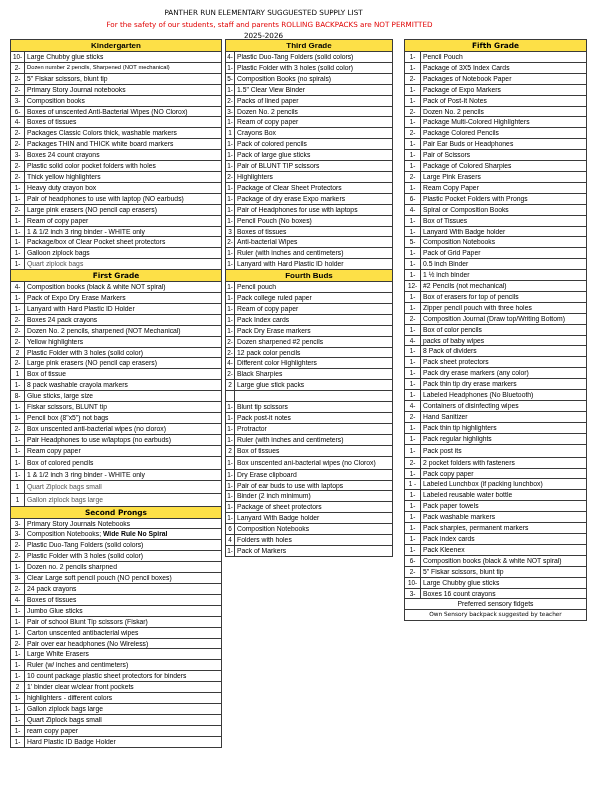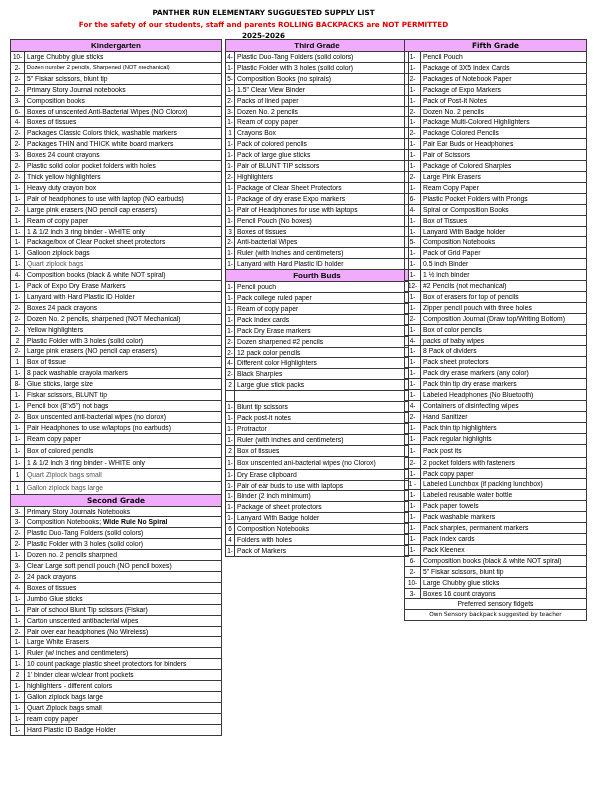--- a/index.html
+++ b/index.html
@@ -1,41 +1,41 @@
 <!DOCTYPE html>
 <html><head>
 <meta charset="utf-8">
 <style>
   html, body { margin: 0; padding: 0; background: #ffffff; }
   body { width: 612px; height: 792px; position: relative; overflow: hidden; font-family: "Liberation Sans", sans-serif; color: #000; }
-  .title { position: absolute; left: 0; width: 527px; text-align: center; font-family: "DejaVu Sans", sans-serif; font-weight: bold; font-size: 7.2px; line-height: 10px; }
+  .title { position: absolute; left: 0; width: 527px; text-align: center; font-family: "DejaVu Sans", sans-serif; font-weight: normal; font-size: 7.2px; line-height: 10px; }
   .t1 { top: 8px; }
   .t2 { top: 20px; color: #e00000; }
   .t3 { top: 31px; }
   table { position: absolute; border-collapse: collapse; table-layout: fixed; }
   td { border: 1px solid #3a3a3a; height: 9.9px; padding: 0 2px; font-size: 6.8px; line-height: 9.9px; white-space: nowrap; overflow: hidden; vertical-align: middle; }
   td.qty { text-align: center; padding: 0; font-size: 6.4px; }
-  tr.hdr td { background: #f0abfc; text-align: center; font-weight: bold; font-size: 8px; height: 11px; line-height: 11px; border: 1px solid #3a3a3a; }
+  tr.hdr td { background: #fde047; text-align: center; font-weight: bold; font-size: 8px; height: 11px; line-height: 11px; border: 1px solid #3a3a3a; }
   tr.hdr.cal td { font-family: "DejaVu Sans", sans-serif; font-size: 7.4px; }
   tr.tall td { height: 12px; line-height: 12px; }
   tr.center td { text-align: center; }
   .gray { color: #555; }
   .small { font-size: 5.8px; }
   #col1 { left: 10px; top: 39px; width: 212px; }
-  #col2 { left: 225px; top: 39px; width: 184px; }
+  #col2 { left: 225px; top: 39px; width: 168px; }
   #col3 { left: 404px; top: 39px; width: 183px; }
   #col1 col.q { width: 14px; }
   #col2 col.q { width: 9px; }
   #col3 col.q { width: 16px; }
 </style>
 </head>
 <body>
 
 <div class="title t1">PANTHER RUN ELEMENTARY SUGGUESTED SUPPLY LIST</div>
-<div class="title t2" style="color: rgb(224, 0, 0);">For the safety of our students, staff and parents ROLLING BACKPACKS are NOT PERMITTED</div>
+<div class="title t2" style="color: rgb(224, 0, 0); margin-left: 6px;">For the safety of our students, staff and parents ROLLING BACKPACKS are NOT PERMITTED</div>
 <div class="title t3">2025-2026</div>
 
 <table id="col1">
   <colgroup>
       <col class="q">
       <col>
     </colgroup>
   <tbody id="col1-body">
       <tr class="hdr">
         <td colspan="2">Kindergarten</td>
@@ -113,20 +113,23 @@
         <td><span>Package/box of Clear Pocket sheet protectors</span></td>
       </tr>
       <tr>
         <td class="qty">1-</td>
         <td><span>Galloon ziplock bags</span></td>
       </tr>
       <tr>
         <td class="qty">1-</td>
         <td class="gray"><span>Quart ziplock bags</span></td>
       </tr>
+      <tr class="hdr cal">
+        <td colspan="2">First Grade</td>
+      </tr>
       <tr>
         <td class="qty">4-</td>
         <td><span>Composition books (black &amp; white NOT spiral)</span></td>
       </tr>
       <tr>
         <td class="qty">1-</td>
         <td><span>Pack of Expo Dry Erase Markers</span></td>
       </tr>
       <tr>
         <td class="qty">1-</td>
@@ -194,21 +197,21 @@
       </tr>
       <tr class="tall">
         <td class="qty">1</td>
         <td class="gray"><span>Quart Ziplock bags small</span></td>
       </tr>
       <tr class="tall">
         <td class="qty">1</td>
         <td class="gray"><span>Gallon ziplock bags large</span></td>
       </tr>
       <tr class="hdr cal">
-        <td colspan="2">Second Grade</td>
+        <td colspan="2">Second Prongs</td>
       </tr>
       <tr>
         <td class="qty">3-</td>
         <td><span>Primary Story Journals Notebooks</span></td>
       </tr>
       <tr>
         <td class="qty">3-</td>
         <td><span>Composition Notebooks; </span><b>Wide Rule No Spiral</b></td>
       </tr>
       <tr>

